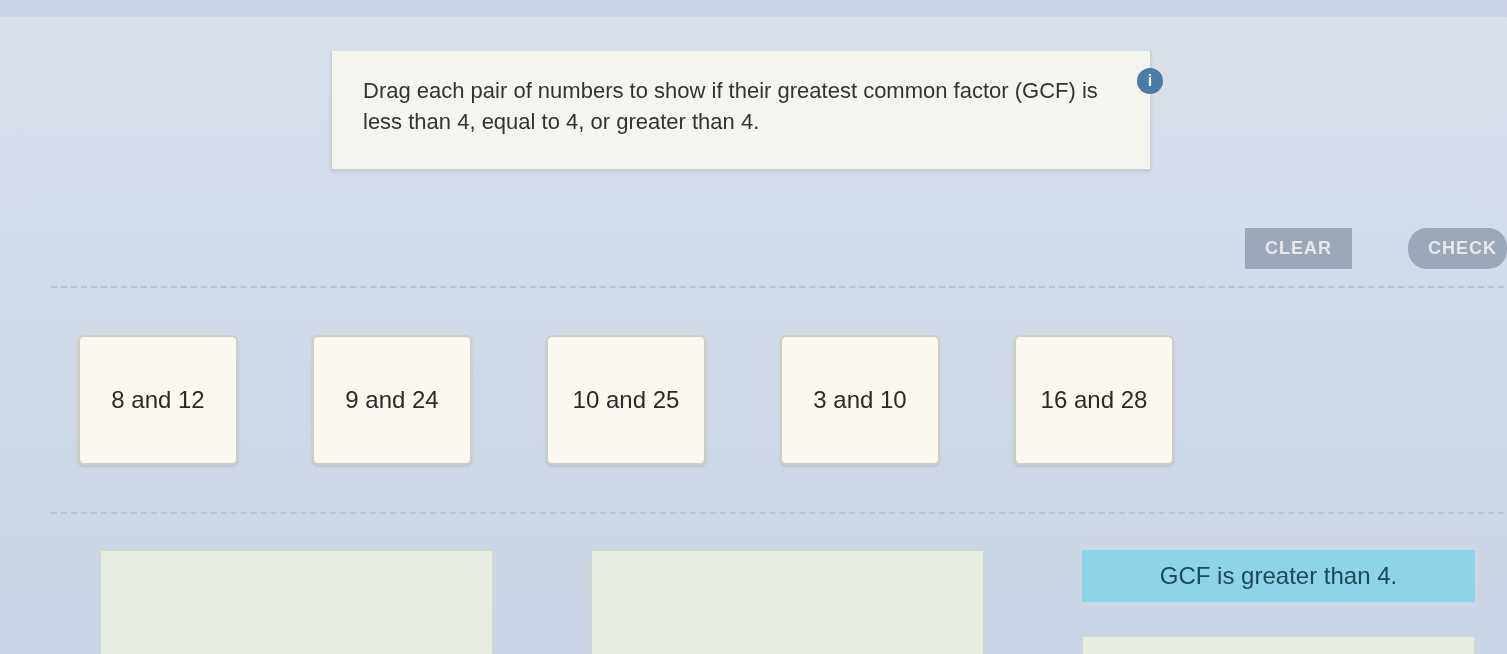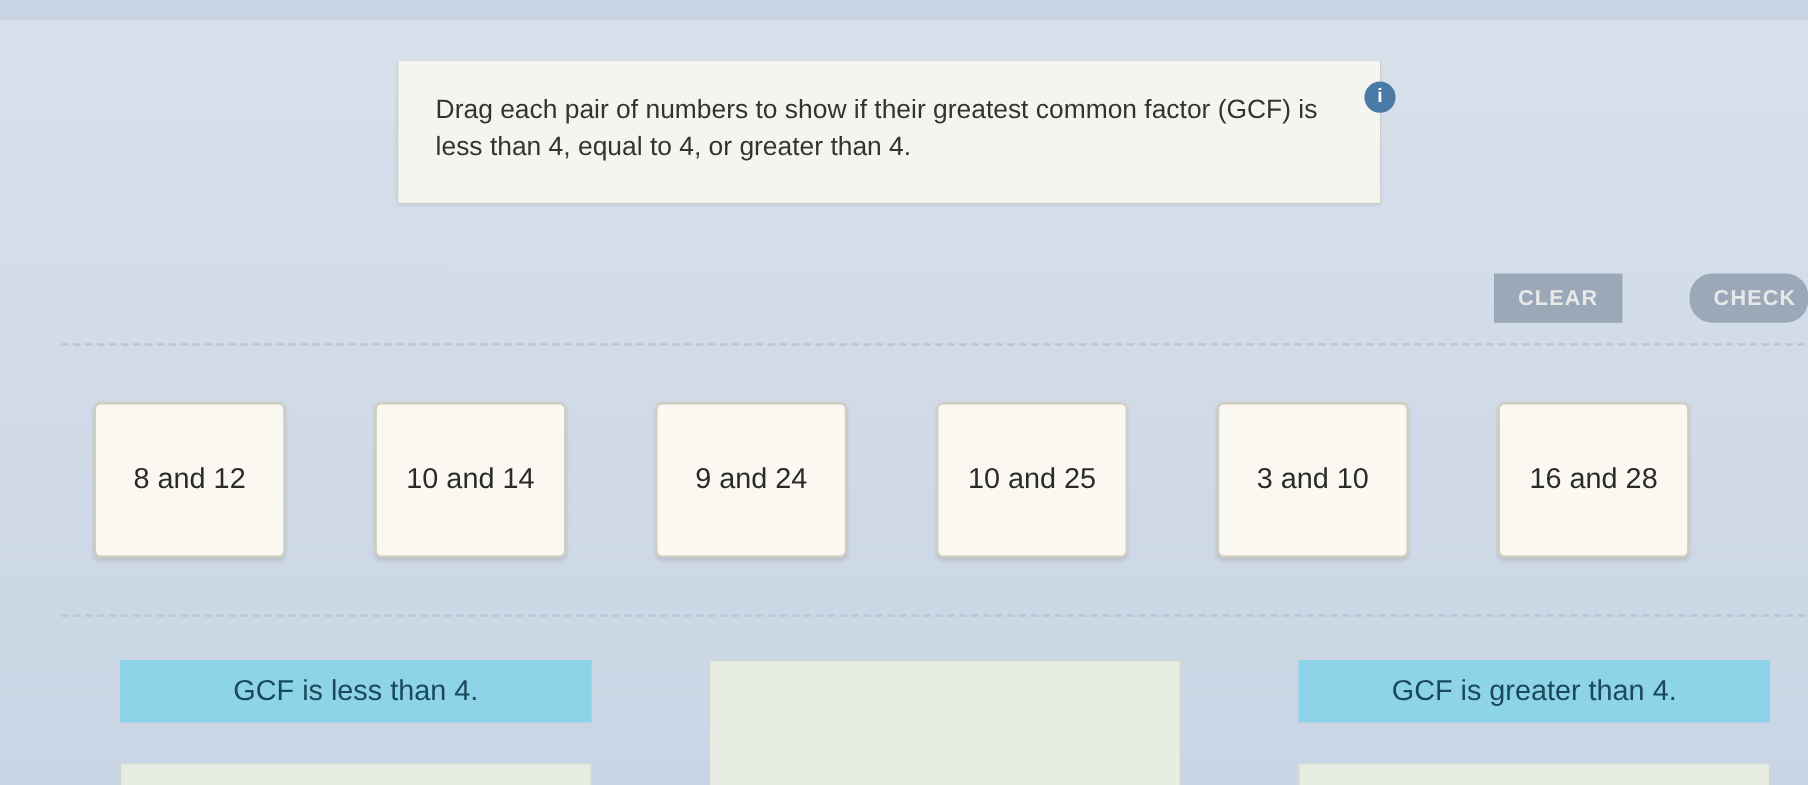--- a/index.html
+++ b/index.html
@@ -127,30 +127,28 @@
   <div class="info-icon">i</div>
 </div>
 
 <div class="button-bar">
   <button class="action-btn">CLEAR</button>
   <button class="action-btn">CHECK</button>
 </div>
 
 <div class="tiles-container">
   <div class="tile">8 and 12</div>
-  <div class="tile">10 and 14</div>
   <div class="tile">9 and 24</div>
   <div class="tile">10 and 25</div>
   <div class="tile">3 and 10</div>
   <div class="tile">16 and 28</div>
 </div>
 
 <div class="drop-zones">
   <div class="drop-zone">
-    <div class="drop-header">GCF is less than 4.</div>
     <div class="drop-body"></div>
   </div>
   <div class="drop-zone">
     <div class="drop-body"></div>
   </div>
   <div class="drop-zone">
     <div class="drop-header">GCF is greater than 4.</div>
     <div class="drop-body"></div>
   </div>
 </div>

